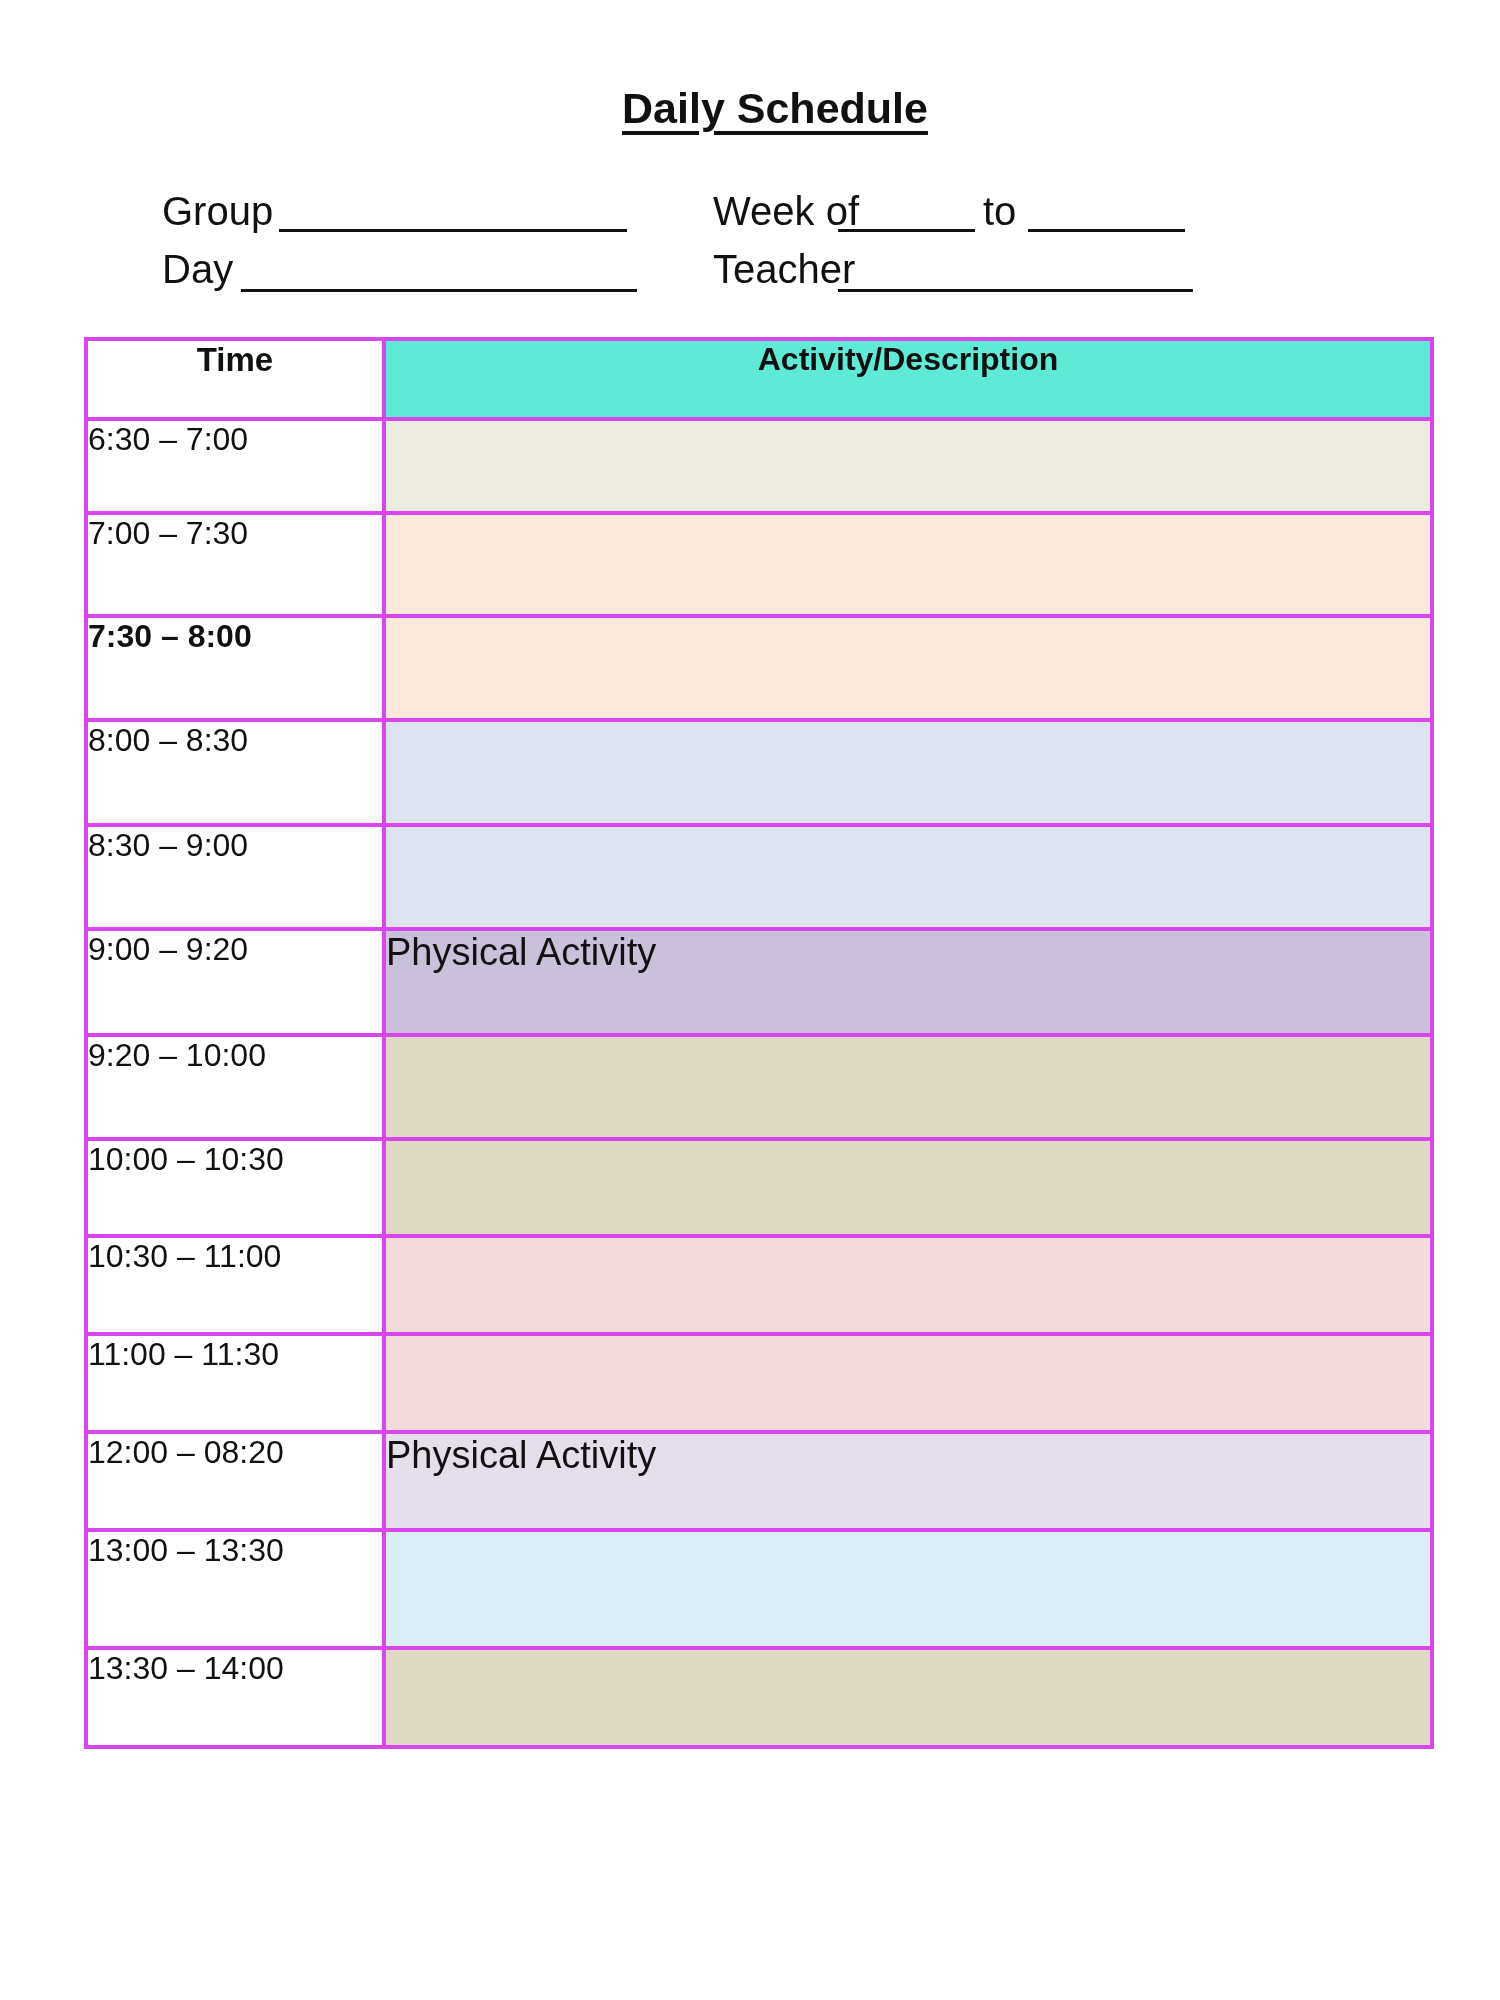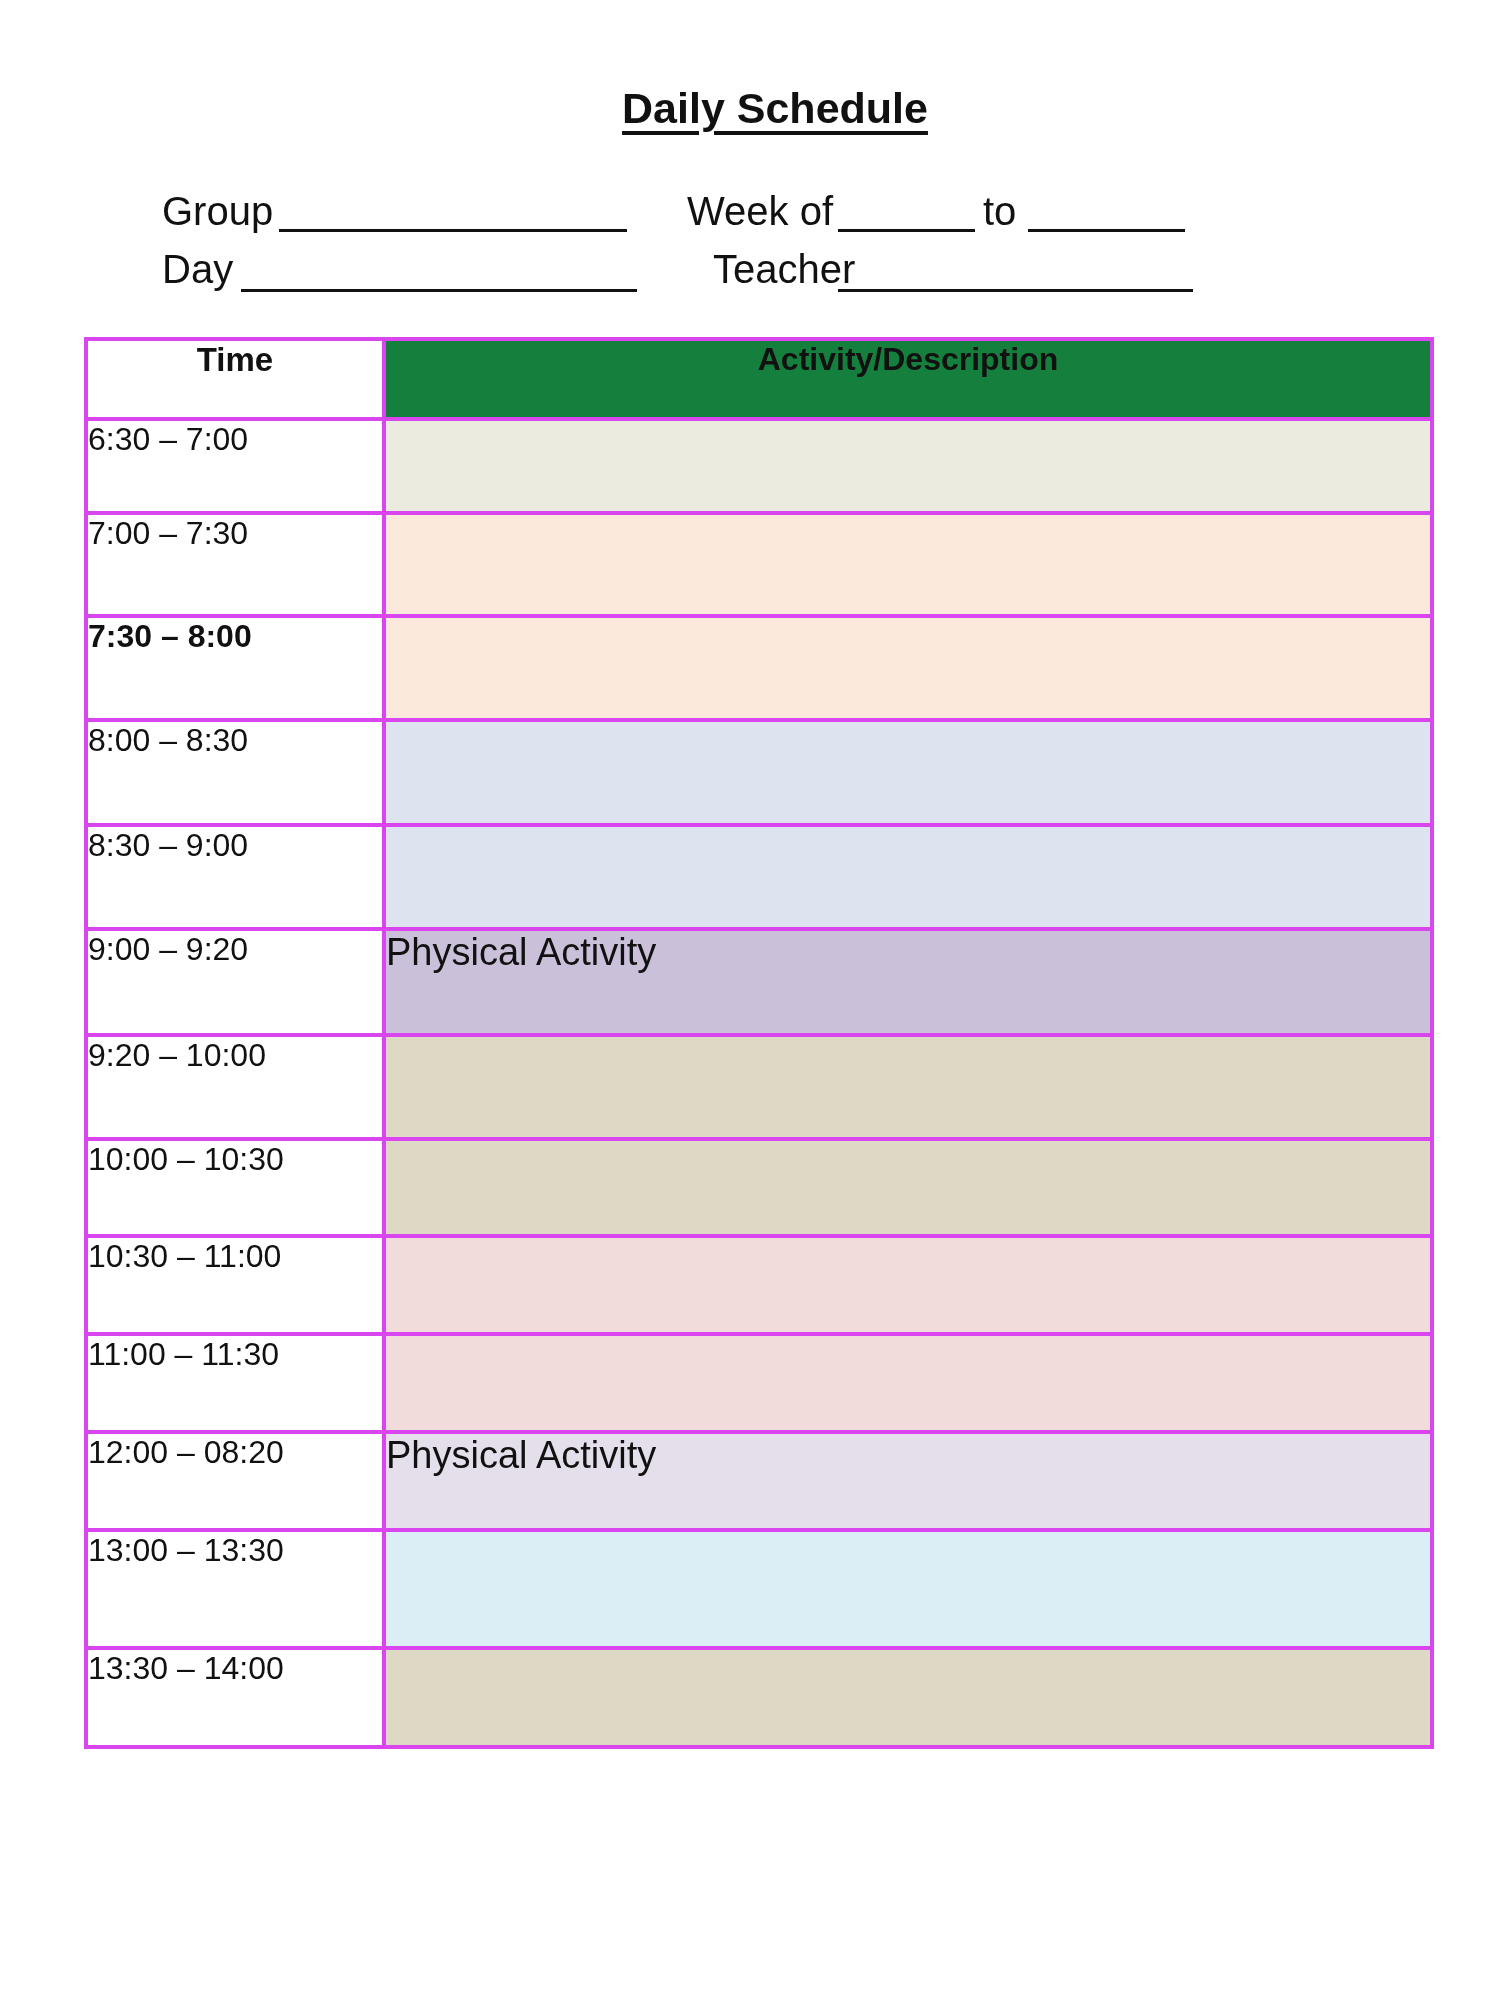--- a/index.html
+++ b/index.html
@@ -8,33 +8,33 @@
   .abs { position:absolute; white-space:nowrap; }
   .title { left:0; width:1550px; top:84px; text-align:center; font-size:43px; font-weight:bold;
            text-decoration:underline; text-decoration-thickness:4px; text-underline-offset:8px; }
   .field-label { font-size:40px; line-height:48px; }
   .blank { position:absolute; border-bottom:3px solid #111; height:0; }
   table.sched { position:absolute; left:84px; top:337px; width:1350px; border-collapse:collapse;
                 table-layout:fixed; }
   table.sched td, table.sched th { border:4px solid #d946ef; padding:0; vertical-align:top; }
   th.time-h { width:294px; background:#ffffff; font-size:33px; font-weight:bold; text-align:center;
               vertical-align:middle; }
-  th.act-h { background:#15803d; font-size:32px; font-weight:bold; text-align:center; vertical-align:middle; }
+  th.act-h { background:#5eead4; font-size:32px; font-weight:bold; text-align:center; vertical-align:middle; }
   td.time { background:#ffffff; font-size:32px; padding:20px 0 0 16px; white-space:nowrap; }
   td.act { font-size:38px; padding:20px 0 0 16px; white-space:nowrap; }
 </style>
 </head>
 <body>
 
 <div class="abs title" style="left:0;width:1550px;">Daily Schedule</div>
 
 <div class="abs field-label" style="left:162px;top:187px;">Group</div>
 <div class="blank" style="left:279px;top:229px;width:348px;"></div>
 
-<div class="abs field-label" style="left:687px;top:187px;">Week of</div>
+<div class="abs field-label" style="left:713px;top:187px;">Week of</div>
 <div class="blank" style="left:838px;top:229px;width:137px;"></div>
 <div class="abs field-label" style="left:983px;top:187px;">to</div>
 <div class="blank" style="left:1028px;top:229px;width:157px;"></div>
 
 <div class="abs field-label" style="left:162px;top:245px;">Day</div>
 <div class="blank" style="left:241px;top:289px;width:396px;"></div>
 
 <div class="abs field-label" style="left:713px;top:245px;">Teacher</div>
 <div class="blank" style="left:838px;top:289px;width:355px;"></div>
 

